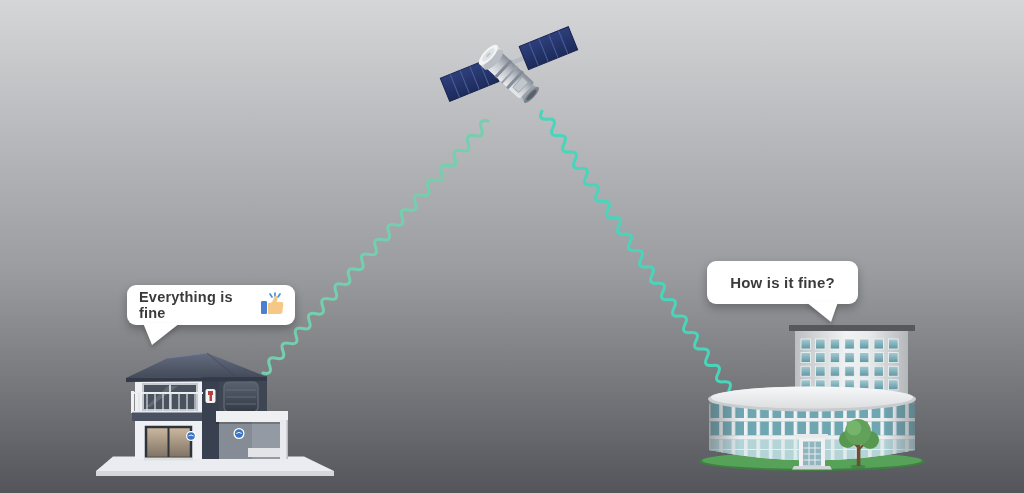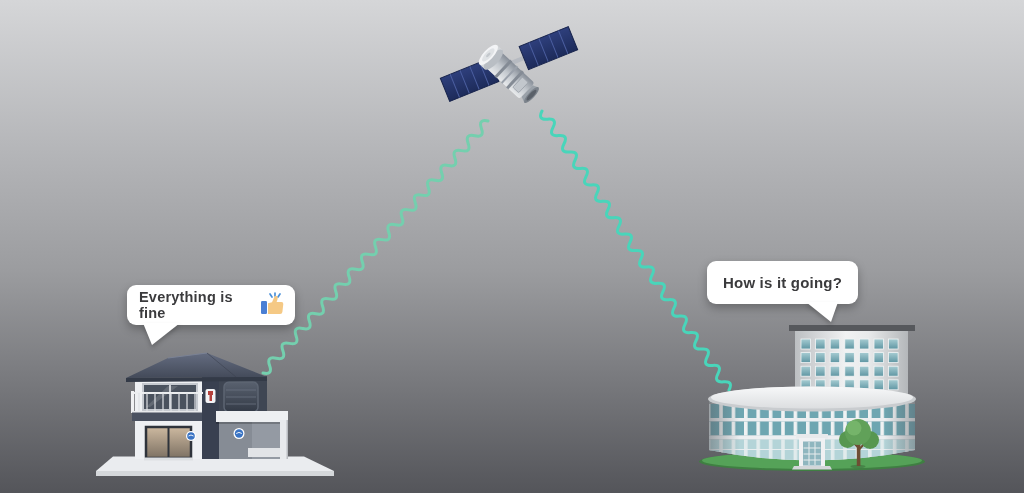--- a/index.html
+++ b/index.html
@@ -266,19 +266,19 @@
       <path d="M13,5 L11,2 M16,4 L16,1 M19,5 L21,2" stroke="#4a90d9" stroke-width="1.7" stroke-linecap="round" fill="none"></path>
       <rect x="2" y="9" width="6" height="13" rx="1.2" fill="#4a7fd4"></rect>
       <path d="M9,22 L9,11.2 L13,10.2 L15.2,5.2 q.9,-2.1 2.6,-1.2 q1.6,.9 .7,3.4 L17.6,10 L22.4,10 q2.1,0 1.9,2.1 l-.9,7.8 q-.25,2.1 -2.3,2.1 Z" fill="#f5c985"></path>
     </svg>
     <svg class="tail" width="60" height="23" viewBox="0 0 60 23">
       <polygon points="16,0 53,0 25,22" fill="#ffffff"></polygon>
     </svg>
   </div>
 
   <div class="bubble bubble-right">
-    <span class="bubble-text">How is it going?</span>
+    <span class="bubble-text">How is it fine?</span>
     <svg class="tail" width="140" height="22" viewBox="0 0 140 22">
       <polygon points="99,0 131,0 124,20" fill="#ffffff"></polygon>
     </svg>
   </div>
 
 </div>
 
 </body></html>

